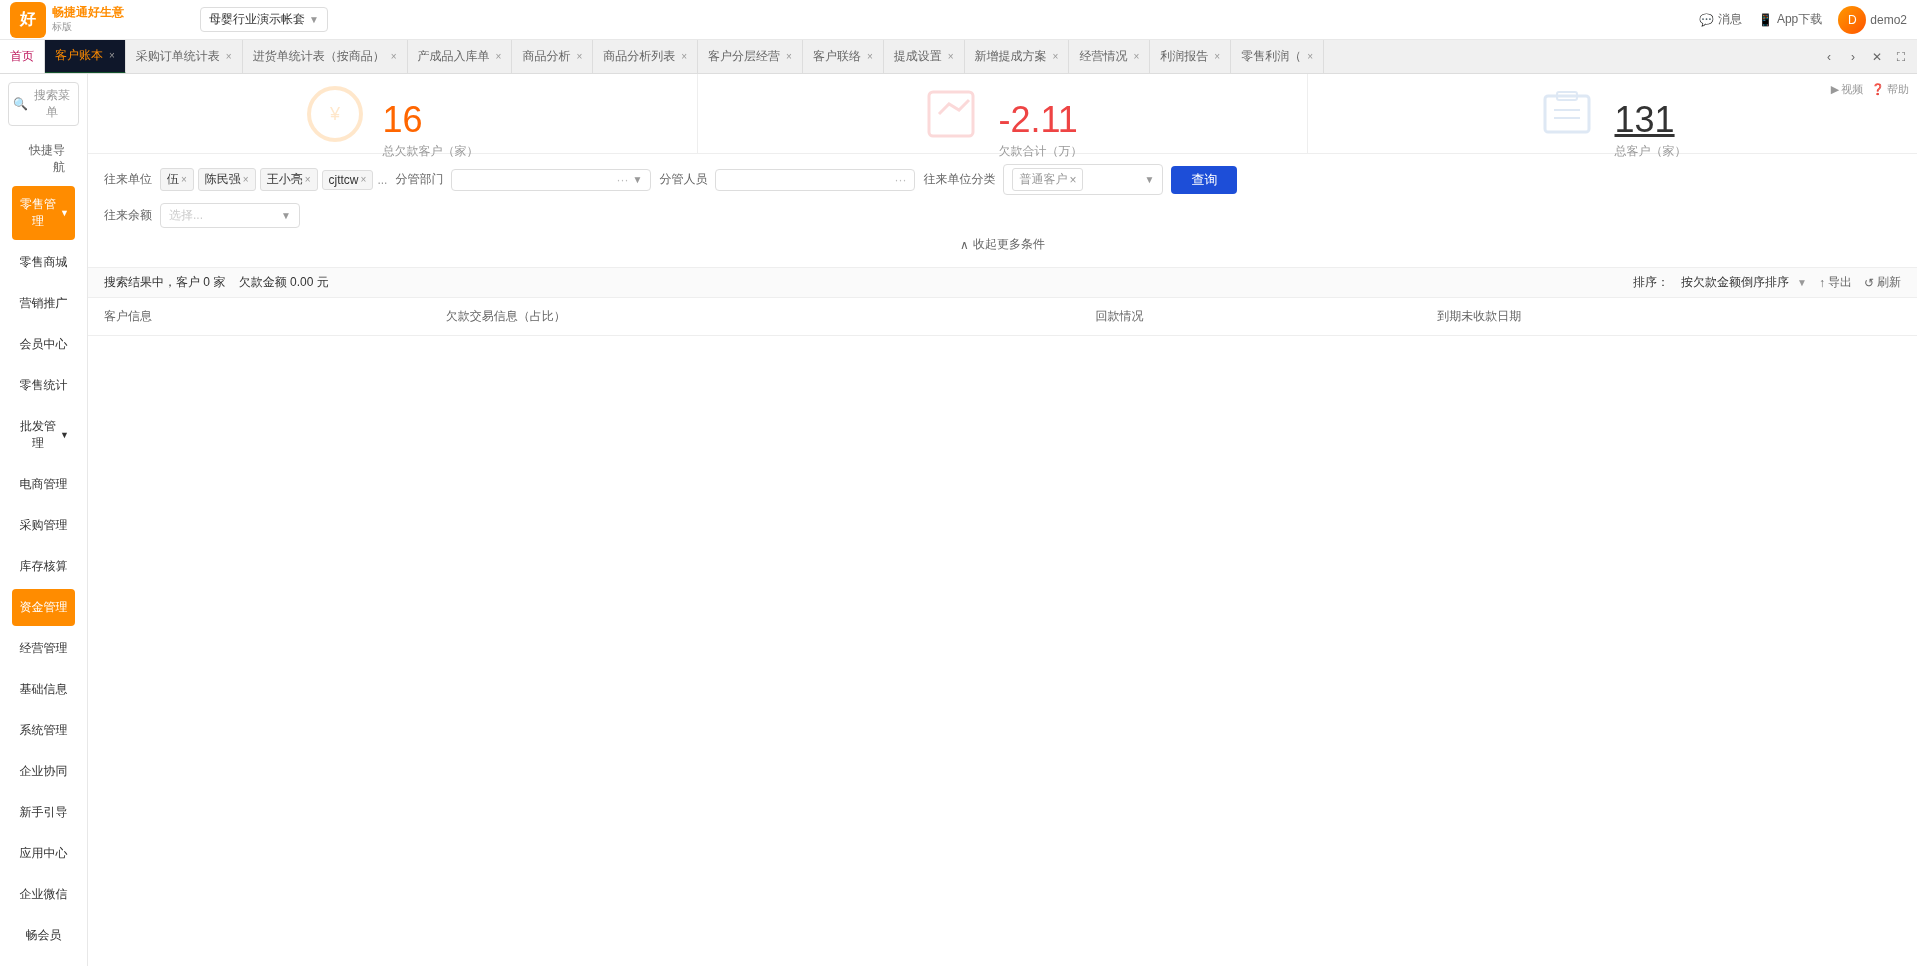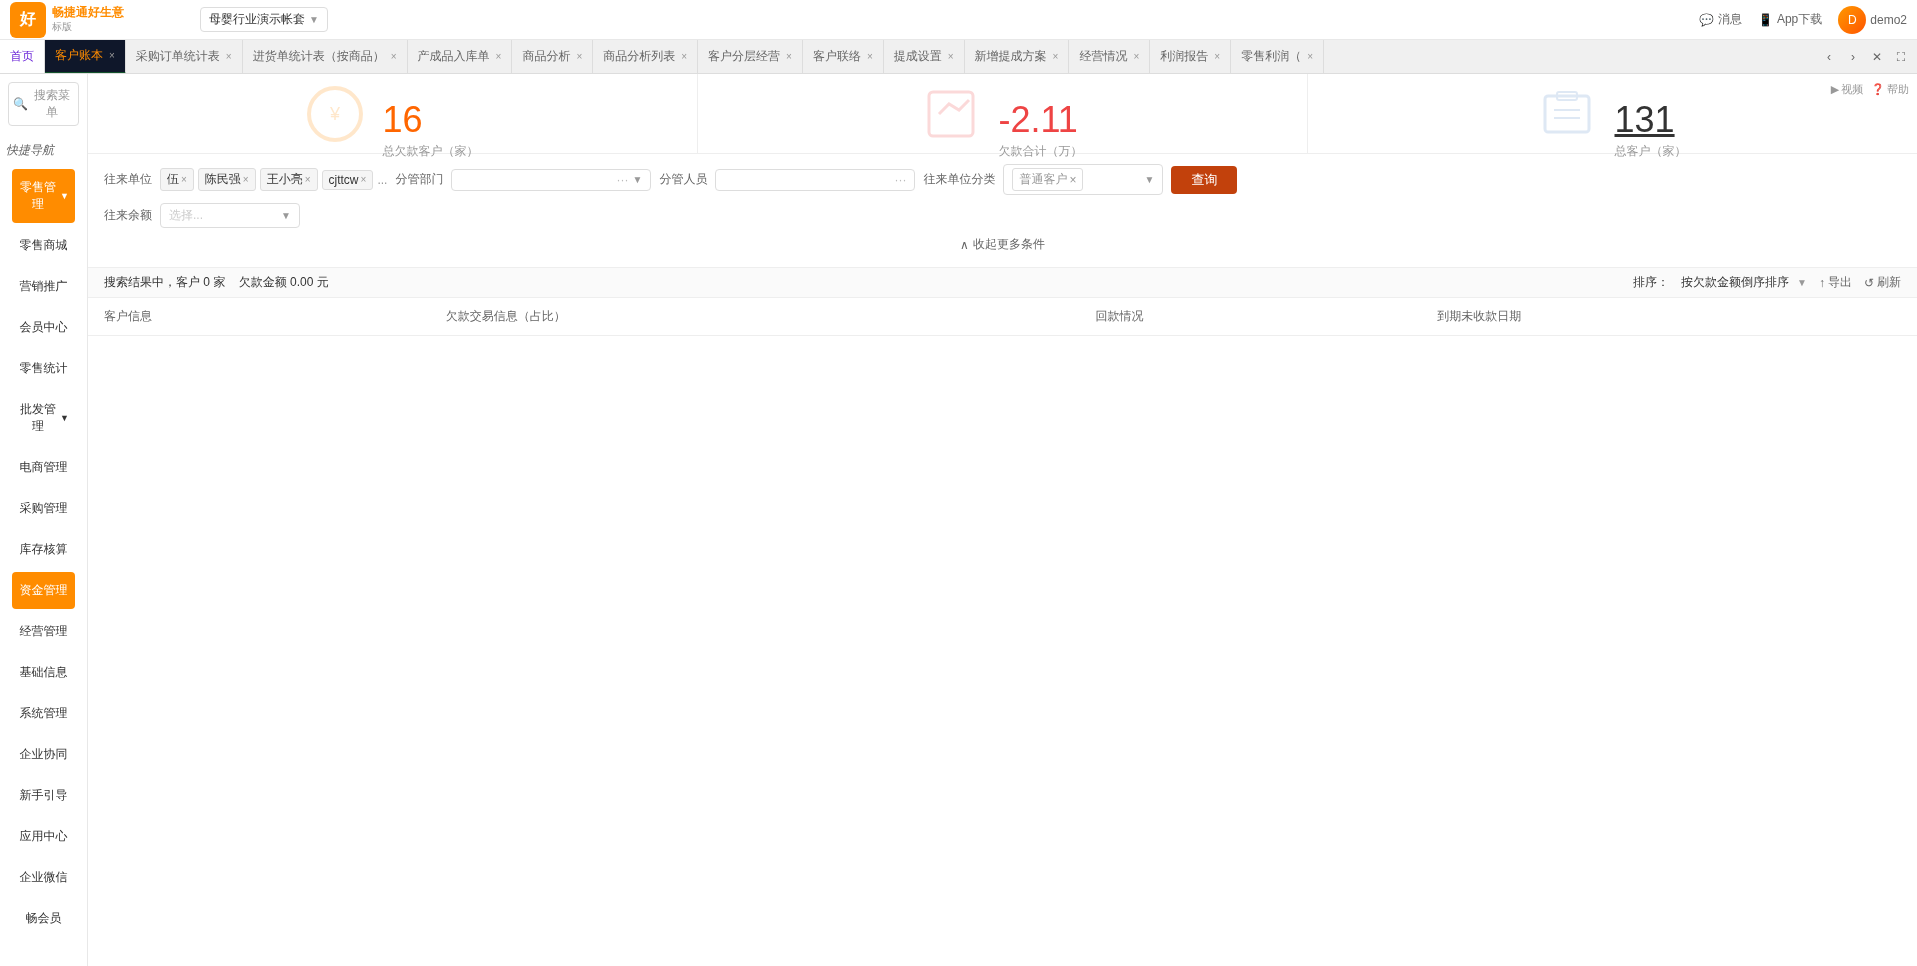--- a/index.html
+++ b/index.html
@@ -19,29 +19,29 @@
     .logo-sub { font-size: 10px; color: #999; }
     .account-selector { display: flex; align-items: center; gap: 4px; border: 1px solid #ddd; border-radius: 4px; padding: 3px 8px; cursor: pointer; font-size: 12px; color: #333; }
     .top-bar-right { margin-left: auto; display: flex; align-items: center; gap: 16px; }
     .top-btn { display: flex; align-items: center; gap: 4px; font-size: 12px; color: #666; cursor: pointer; }
     .user-avatar { width: 28px; height: 28px; border-radius: 50%; background: linear-gradient(135deg, #f90 0%, #ff5500 100%); display: flex; align-items: center; justify-content: center; color: #fff; font-size: 12px; }
 
     
     .tabs-bar { display: flex; align-items: center; background: #f0f0f0; border-bottom: 1px solid #ddd; height: 34px; overflow: hidden; flex-shrink: 0; }
     .tab-item { display: flex; align-items: center; padding: 0 10px; height: 34px; border-right: 1px solid #ddd; font-size: 12px; cursor: pointer; white-space: nowrap; color: #666; background: #f0f0f0; gap: 4px; flex-shrink: 0; }
     .tab-item.active { background: #0f172a; color: #ff8c00; border-bottom: 2px solid #14532d; }
-    .tab-item.home { background: #fff; color: #6d28d9; }
+    .tab-item.home { background: #fff; color: #be185d; }
     .tab-close { font-size: 10px; color: #999; cursor: pointer; margin-left: 2px; }
     .tab-nav-btns { display: flex; align-items: center; margin-left: auto; padding: 0 6px; gap: 4px; }
     .tab-nav-btn { width: 20px; height: 20px; display: flex; align-items: center; justify-content: center; cursor: pointer; color: #666; font-size: 12px; }
 
     
     .sidebar-search { padding: 8px; }
     .sidebar-search-btn { width: 100%; background: none; border: 1px solid #ddd; border-radius: 4px; padding: 4px; font-size: 12px; color: #999; cursor: pointer; display: flex; align-items: center; justify-content: center; gap: 2px; }
-    .sidebar-nav-btn { padding: 8px 6px; text-align: left; font-size: 12px; color: #666; cursor: pointer; font-style: italic; }
+    .sidebar-nav-btn { padding: 8px 22px; text-align: right; font-size: 12px; color: #666; cursor: pointer; }
     .sidebar-menu-item { padding: 10px 6px; text-align: center; font-size: 12px; color: #333; cursor: pointer; border-radius: 4px; margin: 2px 12px; }
     .sidebar-menu-item.active { background: #ff8c00; color: #fff; }
     .sidebar-menu-item.has-arrow { display: flex; align-items: center; justify-content: center; gap: 2px; }
 
     
     .stats-row { display: flex; background: #fff; border-bottom: 1px solid #eee; height: 80px; flex-shrink: 0; }
     .stat-block { flex: 1; display: flex; align-items: center; justify-content: center; gap: 20px; border-right: 1px solid #eee; padding: 10px 20px; position: relative; }
     .stat-icon { width: 56px; height: 56px; display: flex; align-items: center; justify-content: center; }
     .stat-icon svg { opacity: 0.2; }
     .stat-info { display: flex; flex-direction: column; }
@@ -58,21 +58,21 @@
     .filter-row { display: flex; align-items: center; gap: 8px; margin-bottom: 8px; flex-wrap: wrap; }
     .filter-label { font-size: 12px; color: #666; white-space: nowrap; }
     .filter-tags { display: flex; align-items: center; gap: 4px; flex-wrap: wrap; }
     .filter-tag { display: flex; align-items: center; gap: 2px; background: #f5f5f5; border: 1px solid #ddd; border-radius: 3px; padding: 2px 6px; font-size: 12px; }
     .filter-tag .close { cursor: pointer; color: #999; font-size: 10px; }
     .filter-more { font-size: 12px; color: #999; cursor: pointer; }
     .filter-select { display: flex; align-items: center; gap: 4px; border: 1px solid #ddd; border-radius: 4px; padding: 3px 8px; min-width: 120px; font-size: 12px; color: #999; cursor: pointer; }
     .filter-select-wide { min-width: 200px; }
     .filter-select-narrow { min-width: 160px; }
     .filter-tag-removable { display: flex; align-items: center; gap: 2px; border: 1px solid #ddd; border-radius: 3px; padding: 2px 6px; font-size: 12px; background: #fff; }
-    .query-btn { background: #c2410c; color: #fff; border: none; border-radius: 4px; padding: 5px 20px; font-size: 13px; cursor: pointer; }
+    .query-btn { background: #1d4ed8; color: #fff; border: none; border-radius: 4px; padding: 5px 20px; font-size: 13px; cursor: pointer; }
     .collapse-btn { display: flex; align-items: center; gap: 4px; font-size: 12px; color: #666; cursor: pointer; margin: 4px auto; width: fit-content; }
 
     
     .search-results-bar { display: flex; align-items: center; justify-content: space-between; padding: 6px 16px; background: #fafafa; border-bottom: 1px solid #eee; flex-shrink: 0; }
     .results-info { font-size: 12px; color: #666; }
     .results-info span { color: #333; }
     .results-actions { display: flex; align-items: center; gap: 12px; font-size: 12px; color: #666; }
     .results-actions .sort-label { color: #333; }
     .sort-select { display: flex; align-items: center; gap: 8px; cursor: pointer; color: #333; }
     .action-btn { display: flex; align-items: center; gap: 3px; cursor: pointer; color: #666; }

